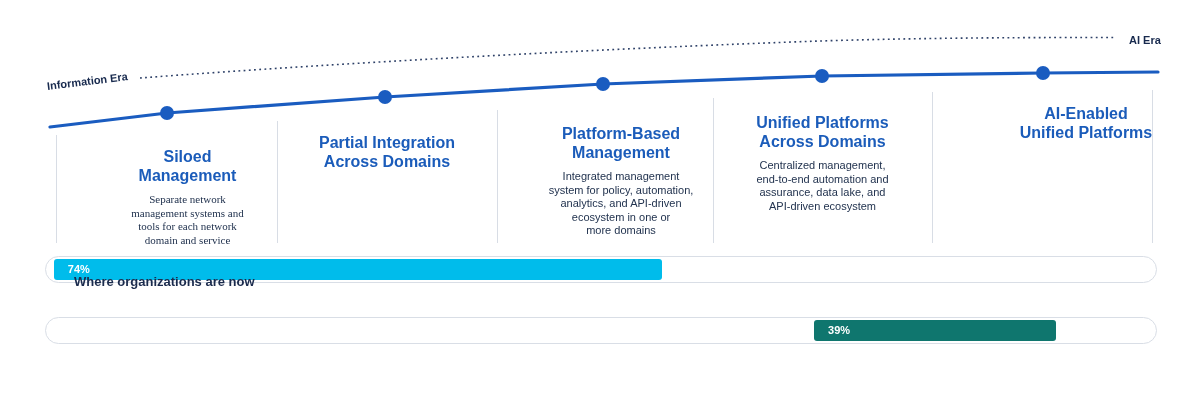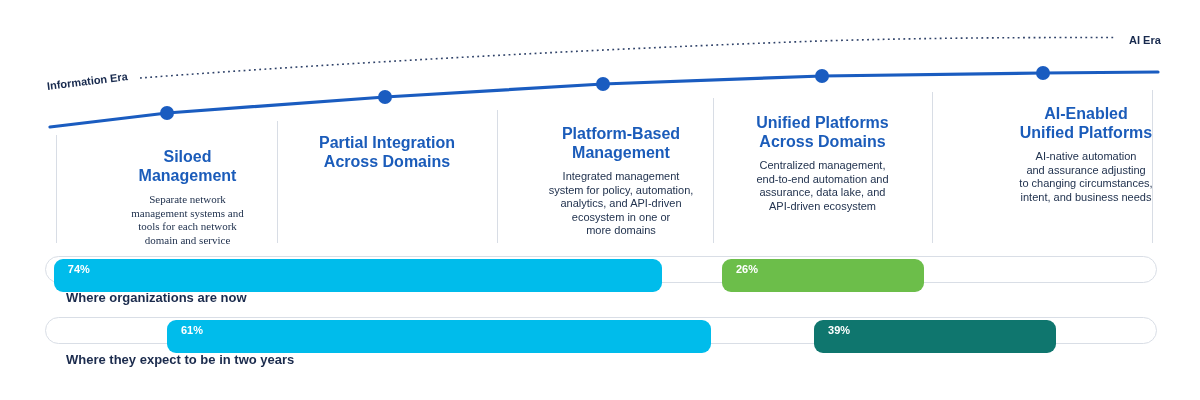--- a/index.html
+++ b/index.html
@@ -19,21 +19,21 @@
   }
   .stage-desc{
     font-size:11px;color:#22334f;line-height:13.5px;margin:8px auto 0 auto;
     white-space:pre-line;
   }
   .bar-track{
     position:absolute;left:45px;width:1112px;height:27px;background:#ffffff;
     border:1px solid #d9dee6;border-radius:14px;box-sizing:border-box;
   }
   .bar-seg{
-    position:absolute;top:2px;height:33px;border-radius:9px;
+    position:absolute;top:2px;height:21px;border-radius:3px;
     color:#ffffff;font-size:11px;font-weight:bold;line-height:21px;
     padding-left:14px;box-sizing:border-box;overflow:hidden;white-space:nowrap;
   }
   .bar-caption{
     position:absolute;left:66px;font-size:13px;font-weight:600;color:#1b2b4d;white-space:nowrap;
   }
 </style>
 </head>
 <body>
 
@@ -84,39 +84,28 @@
     <div class="stage-title">Unified Platforms
 Across Domains</div>
     <div class="stage-desc" style="max-width:196px;">Centralized management,
 end-to-end automation and
 assurance, data lake, and
 API-driven ecosystem</div>
   </div>
   <div class="stage-col" style="left:976px;top:104px;width:220px;">
     <div class="stage-title">AI-Enabled
 Unified Platforms</div>
-    <div class="stage-desc" style="max-width:196px;">AI-native automation
-and assurance adjusting
-to changing circumstances,
-intent, and business needs</div>
   </div>
 
   <div class="bar-track" style="top:256px;">
     <div class="bar-seg" style="left: 0.7%; width: 54.8%; background: rgb(0, 188, 235);">
       <span>74%</span>
     </div>
-    <div class="bar-seg" style="left: 60.9%; width: 18.2%; background: rgb(108, 190, 74);">
-      <span>26%</span>
-    </div>
   </div>
-  <div class="bar-caption" style="top:290px;">Where organizations are now</div>
+  <div class="bar-caption" style="top:274px;margin-left:8px;">Where organizations are now</div>
 
   <div class="bar-track" style="top:317px;">
-    <div class="bar-seg" style="left: 10.9%; width: 49%; background: rgb(0, 188, 235);">
-      <span>61%</span>
-    </div>
     <div class="bar-seg" style="left: 69.2%; width: 21.8%; background: #0f766e;">
       <span>39%</span>
     </div>
   </div>
-  <div class="bar-caption" style="top:352px;">Where they expect to be in two years</div>
 
 </div>
 
 </body></html>

